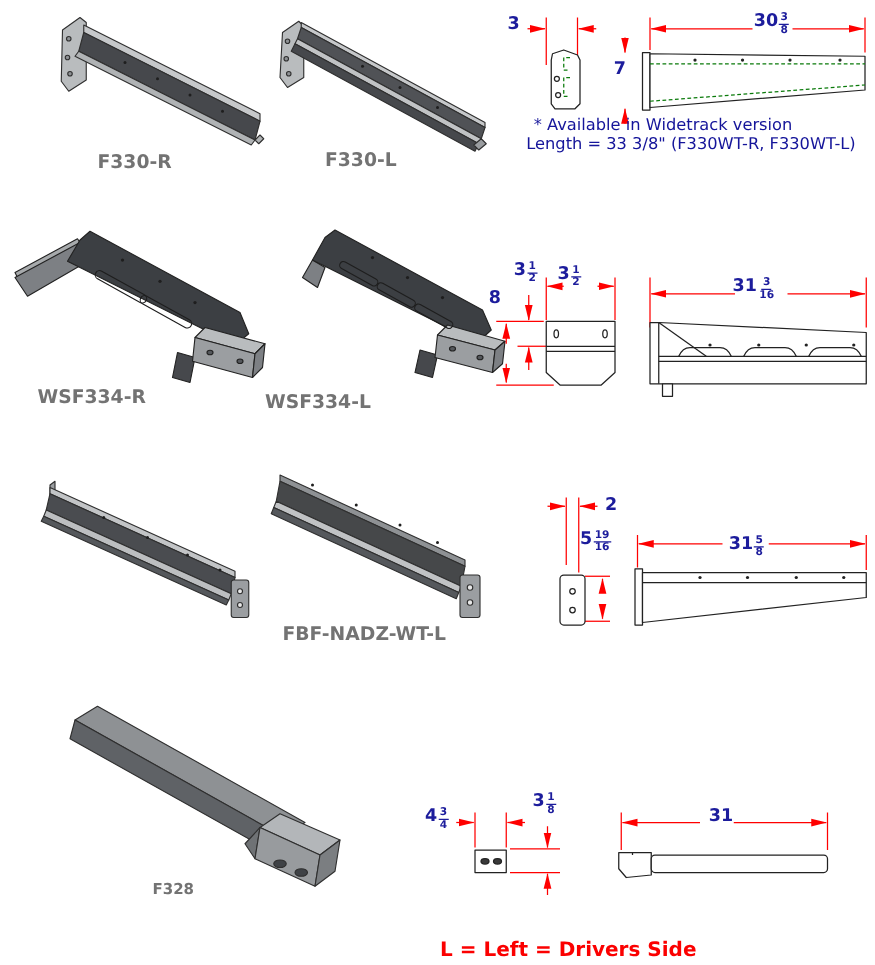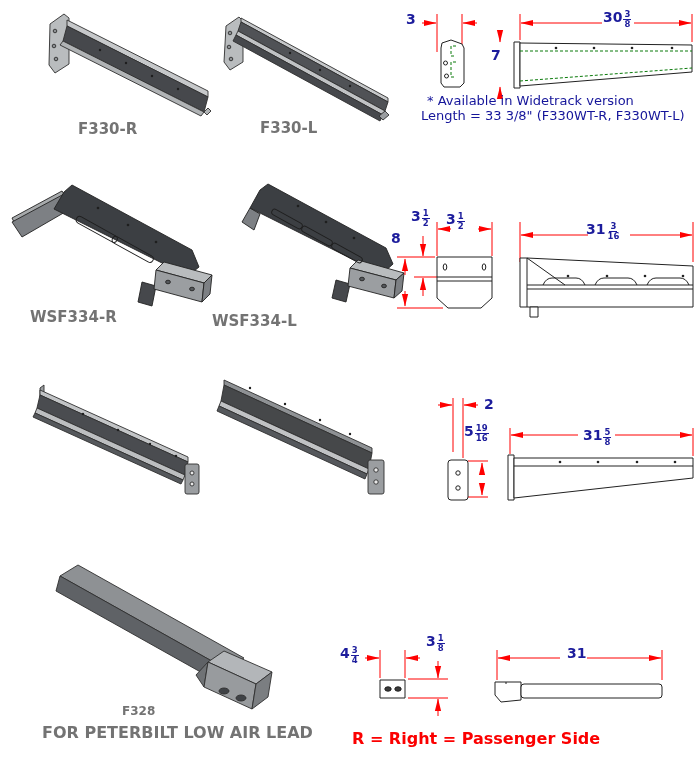--- a/index.html
+++ b/index.html
@@ -265,20 +265,21 @@
       <circle cx="166" cy="110" r="2.2" fill="#e8e8e8"></circle>
     </g>
     <g fill="#1e1e1e">
       <circle cx="40" cy="16" r="1.2"></circle>
         <circle cx="75" cy="32" r="1.2"></circle>
       <circle cx="110" cy="48" r="1.2"></circle>
         <circle cx="140" cy="62" r="1.2"></circle>
     </g>
   </svg>
 
+  <div class="plabel" style="left:226px;top:498px">FBF-NADZ-WT-L</div>
 
   <svg style="left:428px;top:392px" width="272" height="114" viewBox="0 0 272 114">
     <g stroke="#ff0000" stroke-width="1" fill="none">
       <line x1="10" y1="13" x2="24" y2="13" marker-end="url(#ah)"></line>
       <line x1="50" y1="13" x2="36" y2="13" marker-end="url(#ah)"></line>
       <line x1="25" y1="6" x2="25" y2="60"></line>
       <line x1="35" y1="6" x2="35" y2="66"></line>
       <line x1="40" y1="69" x2="60" y2="69"></line>
       <line x1="40" y1="105" x2="60" y2="105"></line>
       <line x1="54" y1="82" x2="54" y2="71" marker-end="url(#ah)"></line>
@@ -329,21 +330,20 @@
       <polygon points="166,129 170,104 158,117" fill="#6f7275"></polygon>
       <polygon points="170,104 186,93 234,114 218,126" fill="#b3b6b9"></polygon>
       <polygon points="170,104 218,126 214,151 166,129" fill="#989b9e"></polygon>
       <polygon points="218,126 234,114 230,139 214,151" fill="#7b7e81"></polygon>
       <ellipse cx="186" cy="133" rx="5" ry="3" fill="#3f4246"></ellipse>
       <ellipse cx="203" cy="140" rx="5" ry="3" fill="#3f4246"></ellipse>
     </g>
   </svg>
 
   <div class="plabel" style="left:122px;top:704px;font-size:12px">F328</div>
-  <div class="plabel" style="left:42px;top:723px;font-size:16px">FOR PETERBILT LOW AIR LEAD</div>
 
   <svg style="left:335px;top:632px" width="345" height="90" viewBox="0 0 345 90">
     <g stroke="#ff0000" stroke-width="1" fill="none">
       <line x1="30" y1="26" x2="44" y2="26" marker-end="url(#ah)"></line>
       <line x1="85" y1="26" x2="71" y2="26" marker-end="url(#ah)"></line>
       <line x1="45" y1="18" x2="45" y2="46"></line>
       <line x1="70" y1="18" x2="70" y2="46"></line>
       <line x1="73" y1="47" x2="113" y2="47"></line>
       <line x1="73" y1="66" x2="113" y2="66"></line>
       <line x1="103" y1="29" x2="103" y2="46" marker-end="url(#ah)"></line>
@@ -374,15 +374,15 @@
     <span>3</span>
     <span class="frac">
         <span class="fn">1</span>
         <span class="fd">8</span>
       </span>
     </div>
   <div class="dim" style="left:567px;top:646px">
     <span>31</span>
     </div>
 
-  <div class="legend" style="left:352px;top:729px">R = Right = Passenger Side</div>
+  <div class="legend" style="left:352px;top:750px">L = Left = Drivers Side</div>
 
 </div>
 
 </body></html>

